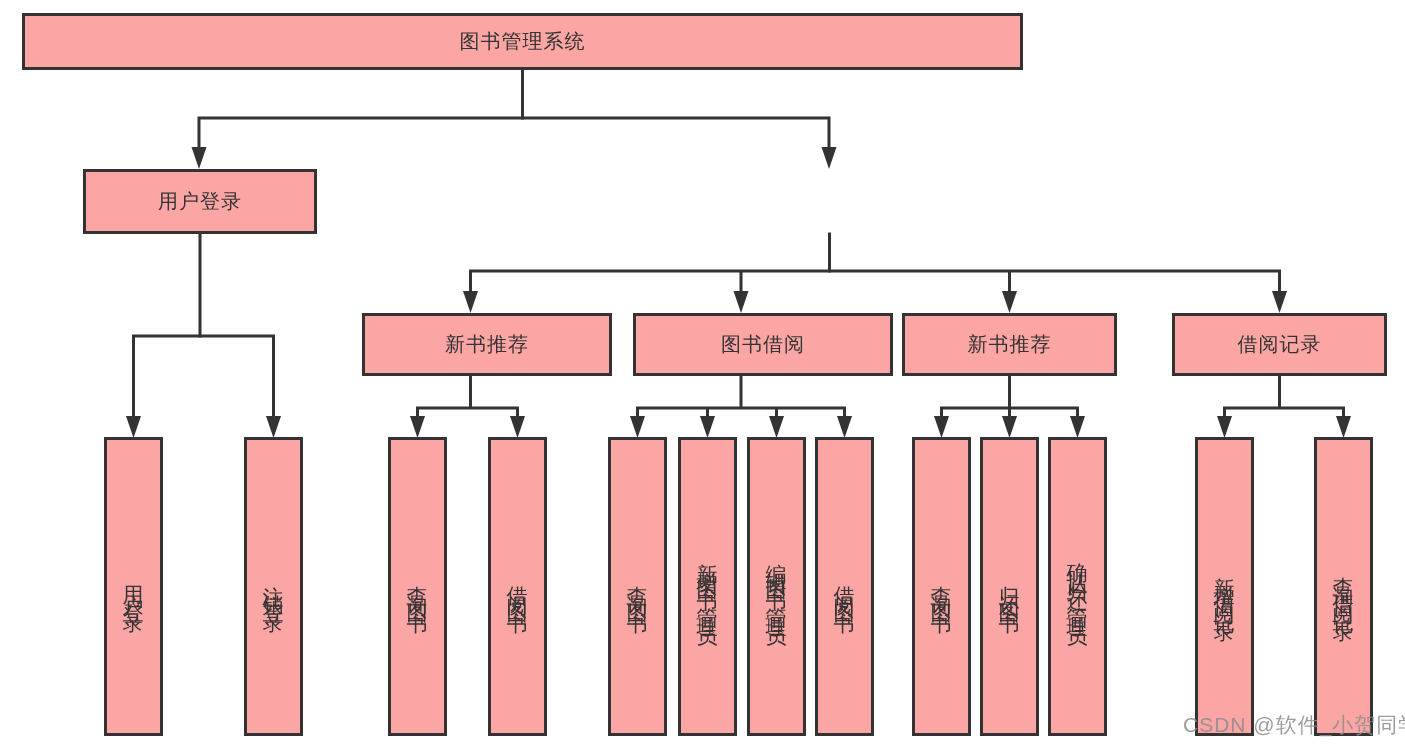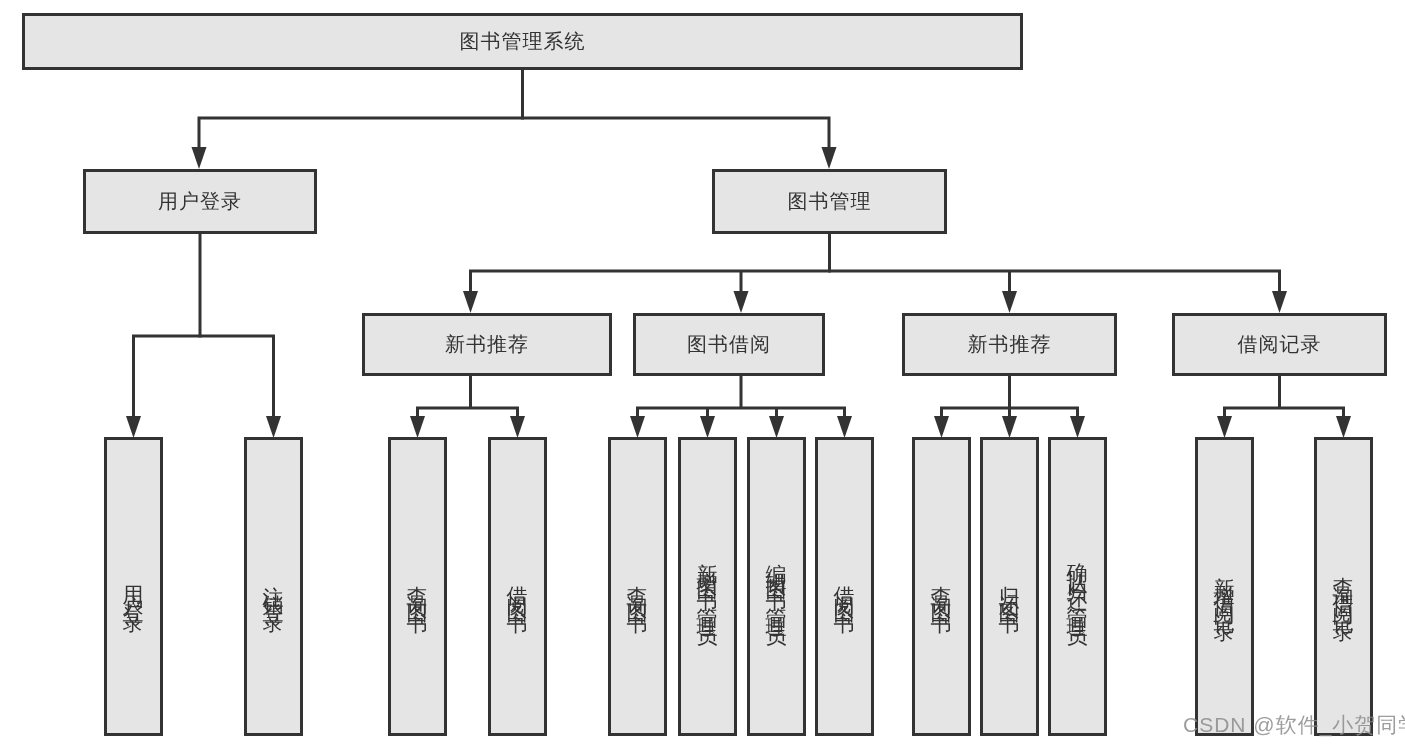--- a/index.html
+++ b/index.html
@@ -17,38 +17,38 @@
   }
   svg.connectors {
     position: absolute;
     left: 0; top: 0;
     width: 1405px;
     height: 747px;
   }
   .box {
     position: absolute;
     box-sizing: border-box;
-    background: #e5e5e5;
+    background: #fca5a5;
     border: 3px solid #333333;
     color: #333333;
     display: flex;
     align-items: center;
     justify-content: center;
     font-size: 20px;
     letter-spacing: 1px;
     text-align: center;
   }
   
   .n-root { left: 22px;  top: 13px;  width: 1001px; height: 57px; }
   
   .n-l2a  { left: 83px;  top: 169px; width: 234px;  height: 65px; }
   .n-l2b  { left: 712px; top: 169px; width: 235px;  height: 65px; }
   
   .n-l3a  { left: 362px;  top: 313px; width: 250px; height: 63px; }
-  .n-l3b  { left: 633px;  top: 313px; width: 192px; height: 63px; }
+  .n-l3b  { left: 633px;  top: 313px; width: 260px; height: 63px; }
   .n-l3c  { left: 902px;  top: 313px; width: 215px; height: 63px; }
   .n-l3d  { left: 1172px; top: 313px; width: 215px; height: 63px; }
   
   .leaf {
     top: 437px;
     width: 59px;
     height: 299px;
     font-size: 21px;
     letter-spacing: 0;
   }
@@ -139,23 +139,20 @@
     </g>
   </svg>
 
   <div class="box n-root">
     <span>图书管理系统</span>
   </div>
 
   <div class="box n-l2a">
     <span>用户登录</span>
   </div>
-  <div class="box n-l2b">
-    <span>图书管理</span>
-  </div>
 
   <div class="box n-l3a">
     <span>新书推荐</span>
   </div>
   <div class="box n-l3b">
     <span>图书借阅</span>
   </div>
   <div class="box n-l3c">
     <span>新书推荐</span>
   </div>

